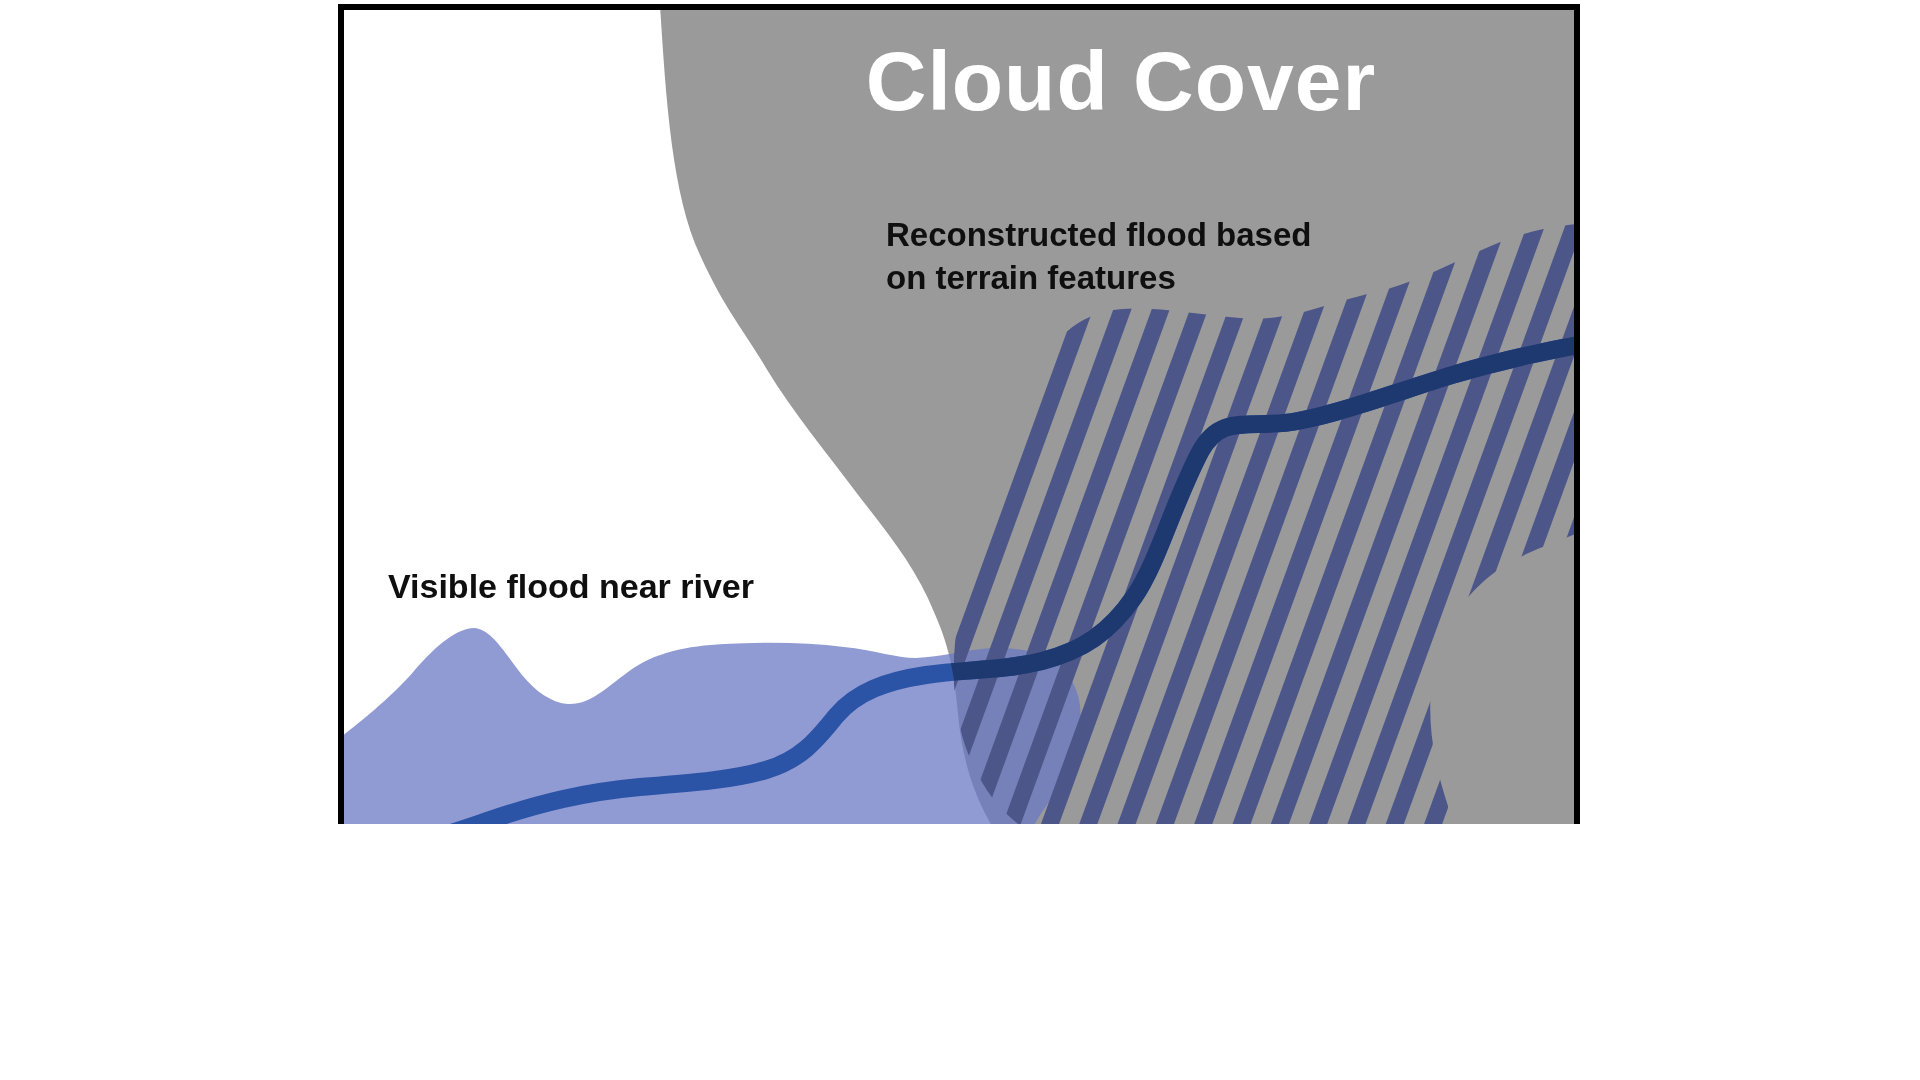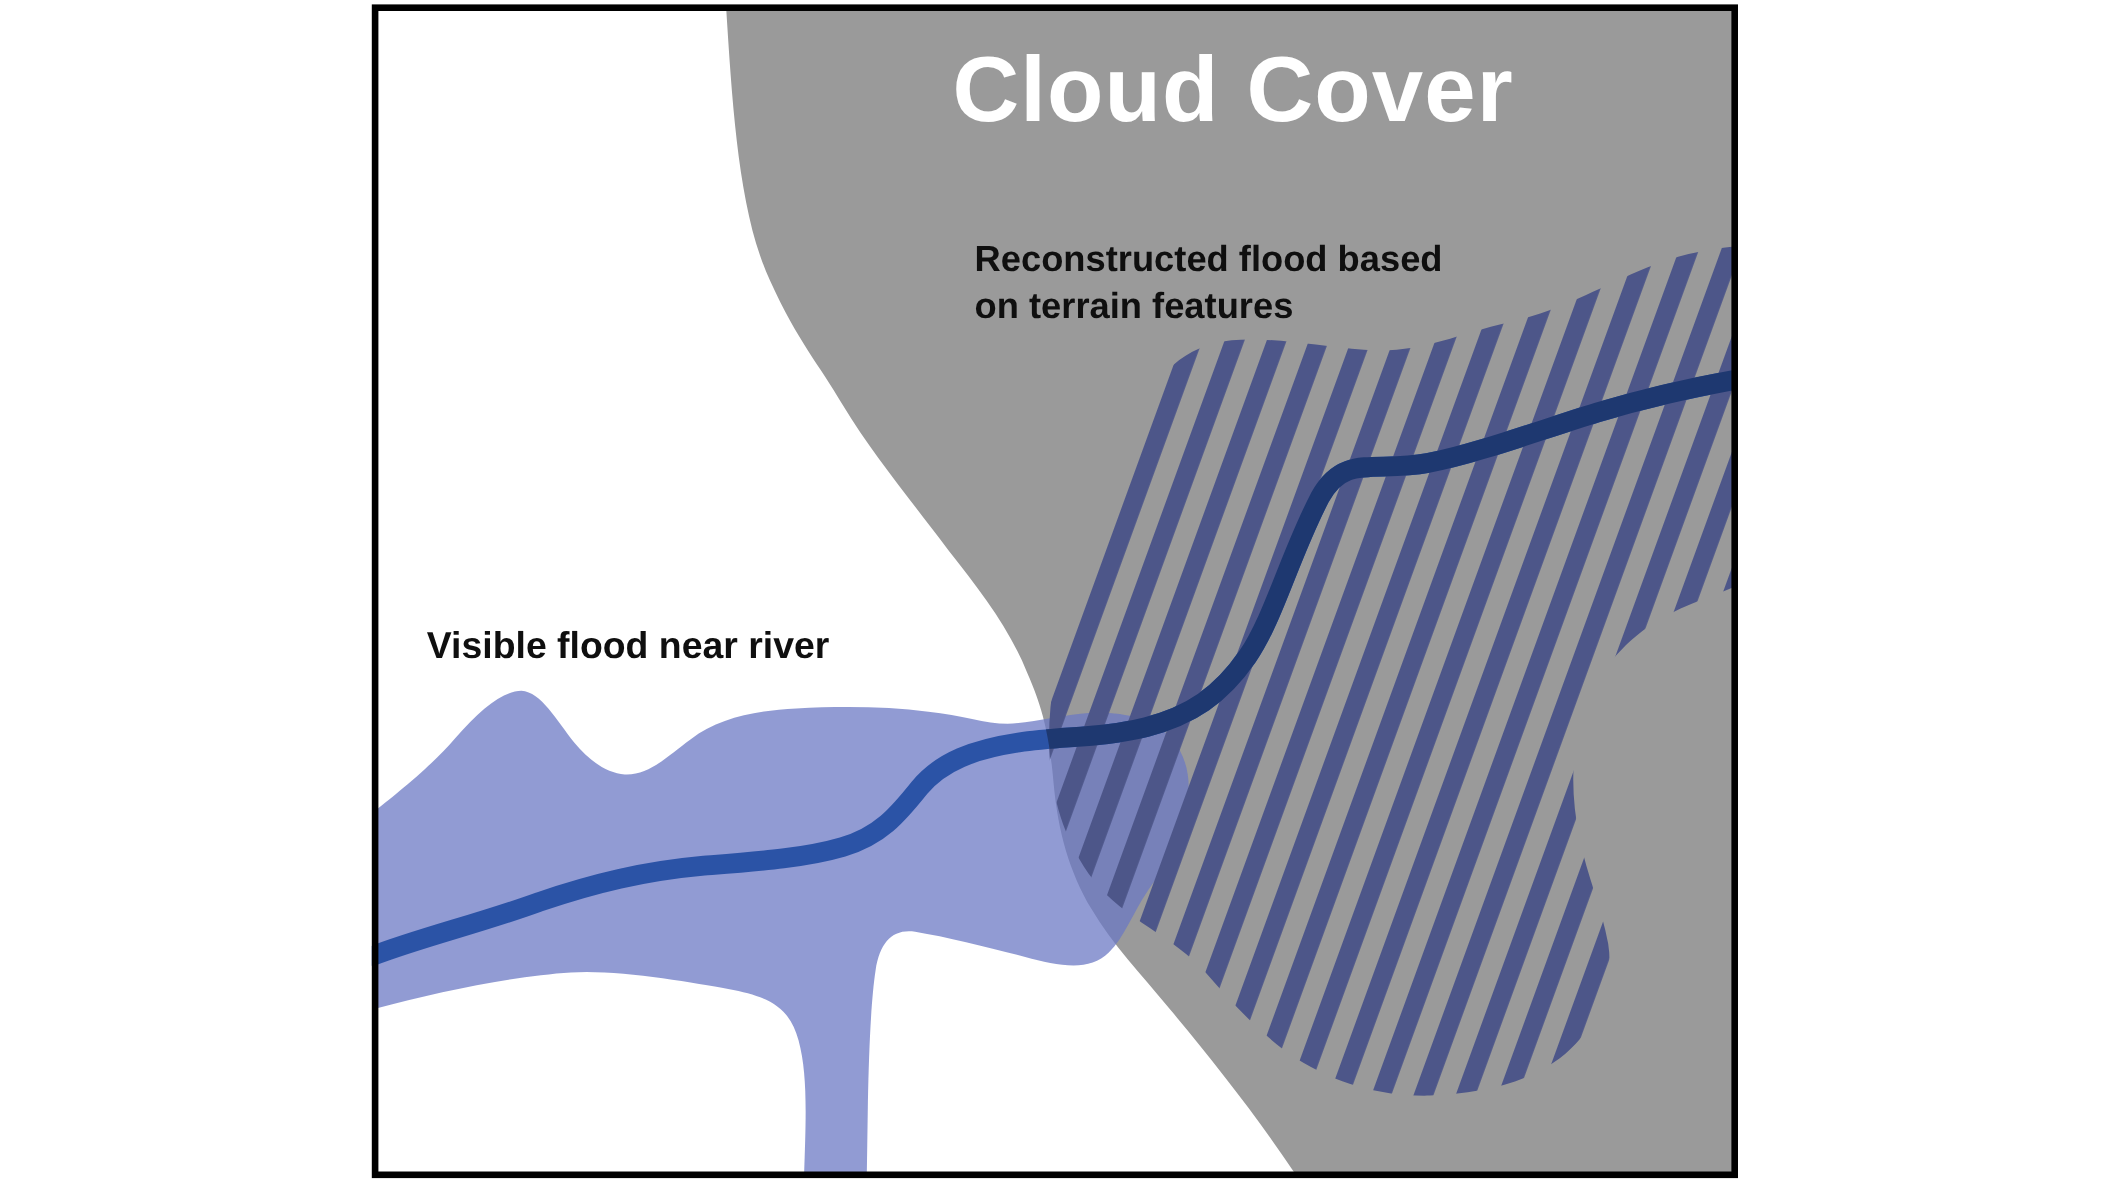--- a/index.html
+++ b/index.html
@@ -1,19 +1,19 @@
 <!DOCTYPE html>
 <html><head>
 <meta charset="utf-8">
 <style>
   html, body { margin: 0; padding: 0; background: #ffffff; }
   .stage {
     position: relative;
     width: 1920px;
-    height: 1080px;
+    height: 824px;
     background: #ffffff;
     font-family: "Liberation Sans", sans-serif;
     border-radius: 29px;
   }
   svg { display: block; width: 1920px; height: 1080px; }
   .mask { fill: #ffffff; }
   .figure-title {
     font-family: "Liberation Sans", sans-serif;
     font-weight: bold;
     font-size: 84px;

